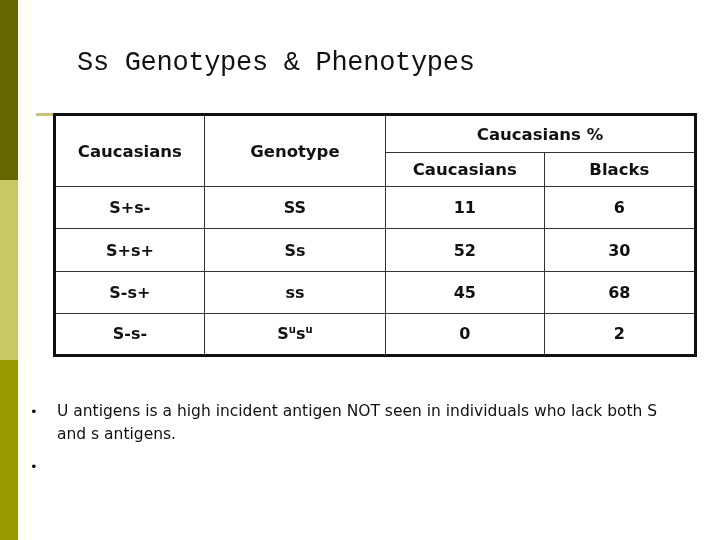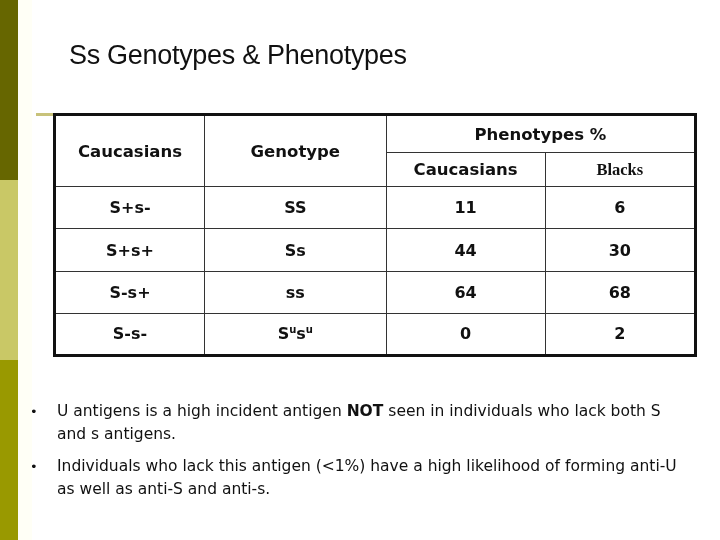--- a/index.html
+++ b/index.html
@@ -8,99 +8,98 @@
     background: #ffffff;
     font-family: "DejaVu Sans", sans-serif;
   }
   .stripe { position: absolute; left: 0; width: 18px; }
   .stripe.s1 { top: 0; height: 180px; background: #666600; }
   .stripe.s2 { top: 180px; height: 180px; background: #c9c866; }
   .stripe.s3 { top: 360px; height: 180px; background: #999900; }
   .fade { position: absolute; left: 18px; top: 0; width: 14px; height: 540px; background: #fffff6; }
   .title {
     position: absolute; left: 65px; top: 36px;
-    font-family: Liberation Sans, sans-serif; font-size: 27px; color: #111;
-    letter-spacing: -0.3px; font-weight: normal; margin: 4px;
+    font-family: Liberation Mono, monospace; font-size: 27px; color: #111;
+    letter-spacing: -0.3px; font-weight: normal; margin: 12px;
   }
   .rule { position: absolute; left: 36px; top: 113px; width: 18px; height: 3px; background: #c8c27a; }
   table.freq {
     position: absolute; left: 53px; top: 113px;
     width: 644px; height: 244px;
     border-collapse: collapse;
     border: 3px solid #111;
     font-family: "DejaVu Sans", sans-serif; font-weight: bold; font-size: 16px; color: #111;
   }
   table.freq td, table.freq th {
     border: 1px solid #333; text-align: center; vertical-align: middle; padding: 0;
     font-weight: bold;
   }
   table.freq th { font-size: 16.5px; }
-  .c1 { width: 153px; } .c2 { width: 191px; } .c3 { width: 164px; } .c4 { width: 160px; font-family: Liberation Serif, serif; }
+  .c1 { width: 153px; } .c2 { width: 191px; } .c3 { width: 164px; } .c4 { width: 160px; }
   tr.h1 { height: 38px; } tr.h2 { height: 34px; padding-left: 8px; } tr.dr { height: 42px; }
   sup.u { font-size: 10px; vertical-align: 6px; }
   .bullets {
     position: absolute; left: 30px; top: 400px; width: 660px;
     font-family: "DejaVu Sans", sans-serif; font-size: 15.5px; color: #111;
     margin: 0; padding: 0; list-style: none;
   }
   .bullets li { position: relative; padding-left: 27px; line-height: 23px; margin-bottom: 9px; }
   .bullets .dot { position: absolute; left: 0; top: 0; font-size: 13px; }
-  .bullets b { font-weight: bold; }
+  .bullets b { font-weight: normal; }
 </style>
 </head>
 <body>
 
 <div class="stripe s1"></div>
 <div class="stripe s2"></div>
 <div class="stripe s3"></div>
 <div class="fade"></div>
 
 <h1 class="title">Ss Genotypes &amp; Phenotypes</h1>
 <div class="rule"></div>
 
 <table class="freq">
   <tbody>
       <tr class="h1">
     <th class="c1" rowspan="2">Caucasians</th>
     <th class="c2" rowspan="2">Genotype</th>
-    <th colspan="2">Phenotypes %</th>
+    <th colspan="2">Caucasians %</th>
   </tr>
   <tr class="h2">
     <th class="c3">Caucasians</th>
     <th class="c4">Blacks</th>
   </tr>
   <tr class="dr">
     <td>S+s-</td>
     <td>SS</td>
     <td>11</td>
     <td>6</td>
   </tr>
   <tr class="dr">
     <td>S+s+</td>
     <td>Ss</td>
-    <td>44</td>
+    <td>52</td>
     <td>30</td>
   </tr>
   <tr class="dr">
     <td>S-s+</td>
     <td>ss</td>
-    <td>64</td>
+    <td>45</td>
     <td>68</td>
   </tr>
   <tr class="dr">
     <td>S-s-</td>
     <td><span>S</span><sup class="u">u</sup><span>s</span><sup class="u">u</sup></td>
     <td>0</td>
     <td>2</td>
   </tr>
 </tbody>
   </table>
 
 <ul class="bullets">
   <li>
     <span class="dot">•</span>
     <span>U antigens is a high incident antigen </span><b>NOT</b><span> seen in individuals who lack both S and s antigens.</span>
   </li>
   <li>
     <span class="dot">•</span>
-    <span>Individuals who lack this antigen (&lt;1%) have a high likelihood of forming anti-U as well as anti-S and anti-s.</span>
   </li>
 </ul>
 
 </body></html>

